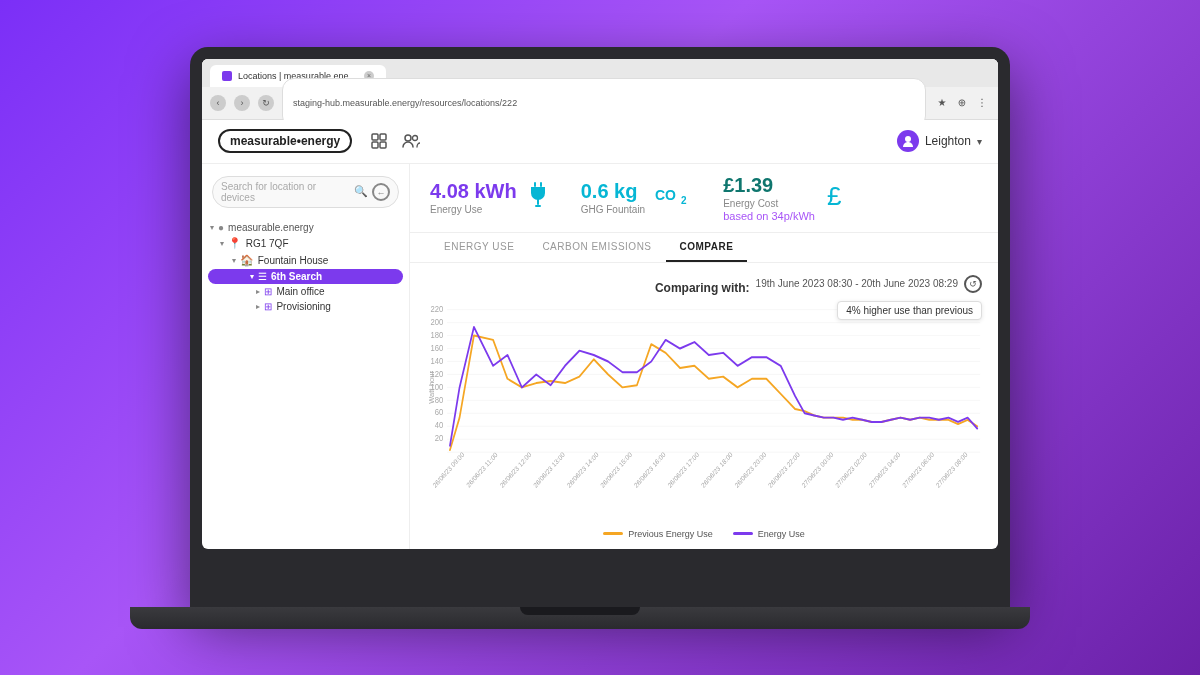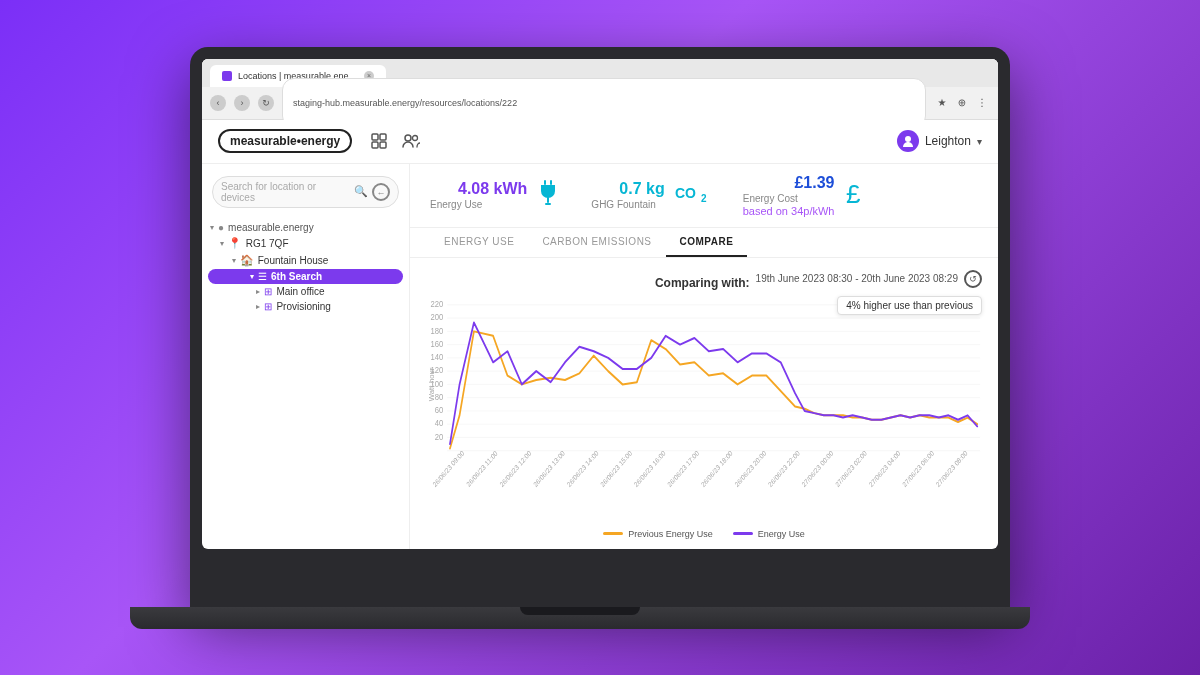--- a/index.html
+++ b/index.html
@@ -284,27 +284,26 @@
       padding: 10px 20px;
       border-bottom: 1px solid #eee;
       gap: 32px;
     }
     .stat-item {
       display: flex;
       align-items: center;
       gap: 10px;
     }
     .stat-value {
-      font-size: 16px;
+      font-size: 20px;
       font-weight: 700;
       color: #7c3aed;
-      margin-left: 28px;
     }
     .stat-value.green { color: #06b6d4; }
-    .stat-value.purple2 { color: #1d4ed8; text-align: right; }
+    .stat-value.purple2 { color: #0f766e; }
     .stat-label {
       font-size: 10px;
       color: #888;
       line-height: 1.3;
     }
     .stat-sublabel {
       font-size: 11px;
       color: #a855f7;
     }
     .stat-icon {
@@ -531,21 +530,21 @@
                     <rect x="7" y="1" width="2" height="5" rx="1" fill="#06b6d4"></rect>
                     <rect x="13" y="1" width="2" height="5" rx="1" fill="#06b6d4"></rect>
                     <path d="M4 6h14v6a7 7 0 01-14 0V6z" fill="#06b6d4"></path>
                     <rect x="10" y="18" width="2" height="6" rx="1" fill="#06b6d4"></rect>
                     <rect x="8" y="24" width="6" height="2" rx="1" fill="#06b6d4"></rect>
                   </svg>
                 </div>
               </div>
               <div class="stat-item">
                 <div>
-                  <div class="stat-value green">0.7 kg</div>
+                  <div class="stat-value green">0.6 kg</div>
                   <div class="stat-label">GHG Fountain</div>
                 </div>
                 <div class="stat-icon cyan">
                   <svg width="36" height="22" viewBox="0 0 36 22" fill="none">
                     <text x="0" y="16" font-size="14" font-weight="700" fill="#06b6d4">CO</text>
                     <text x="26" y="20" font-size="10" font-weight="700" fill="#06b6d4">2</text>
                   </svg>
                 </div>
               </div>
               <div class="stat-item">

